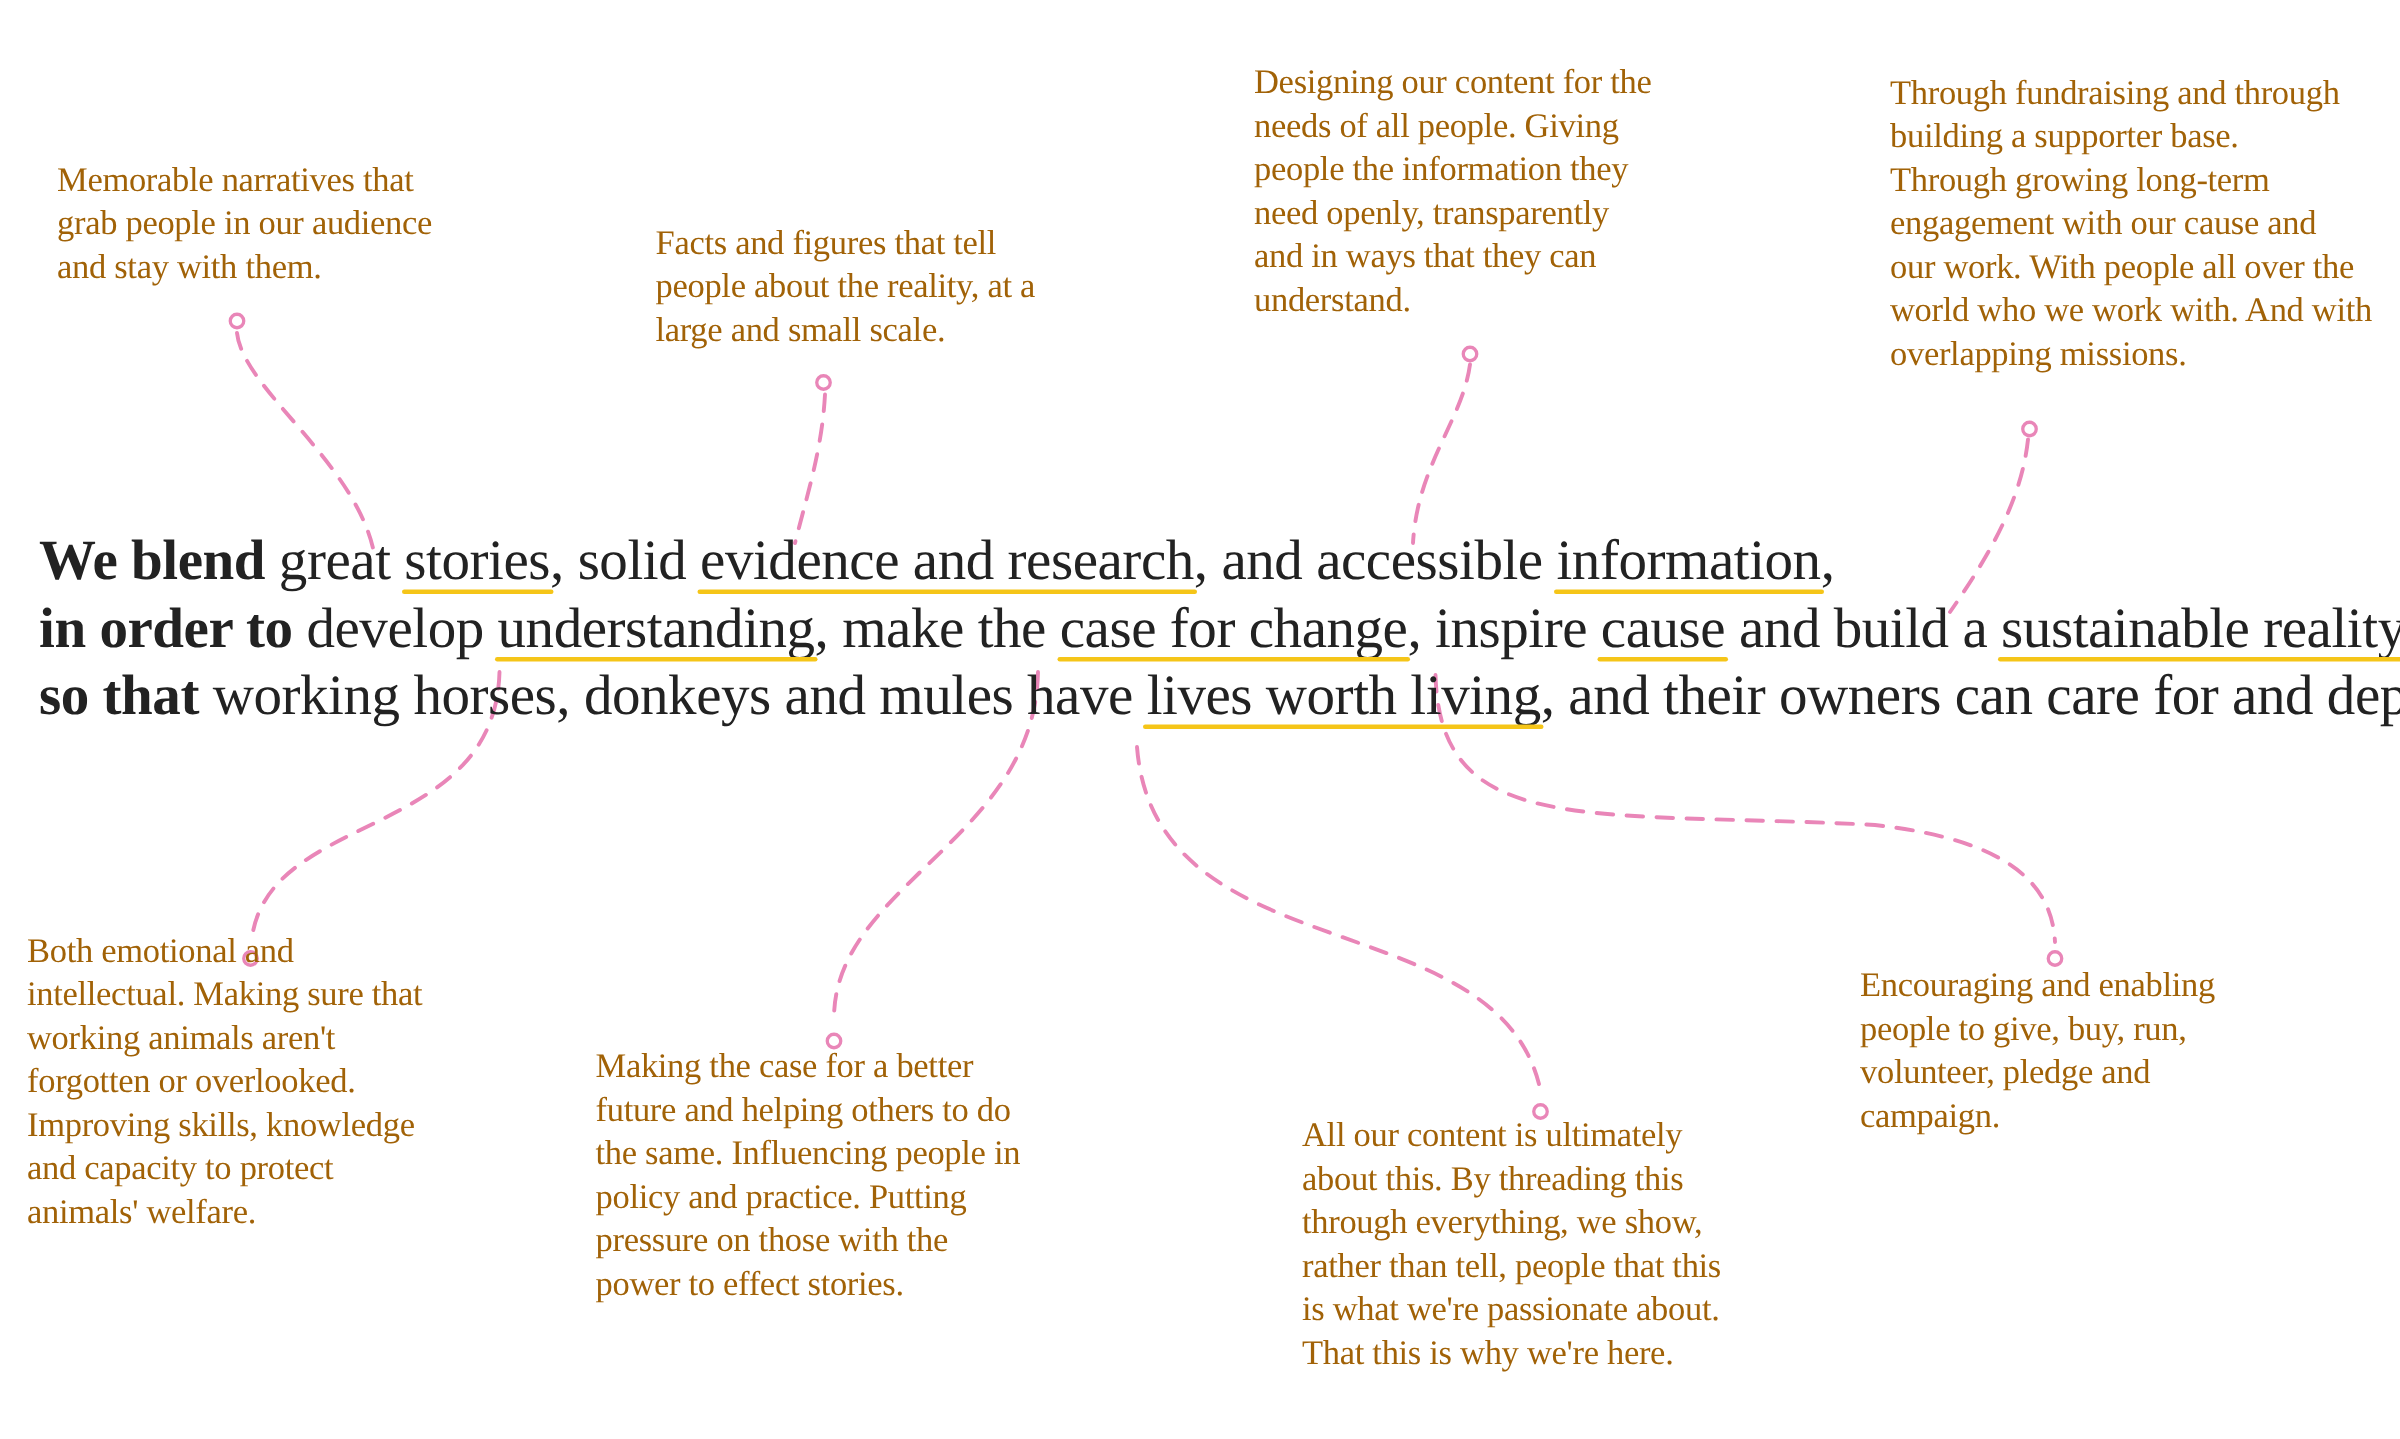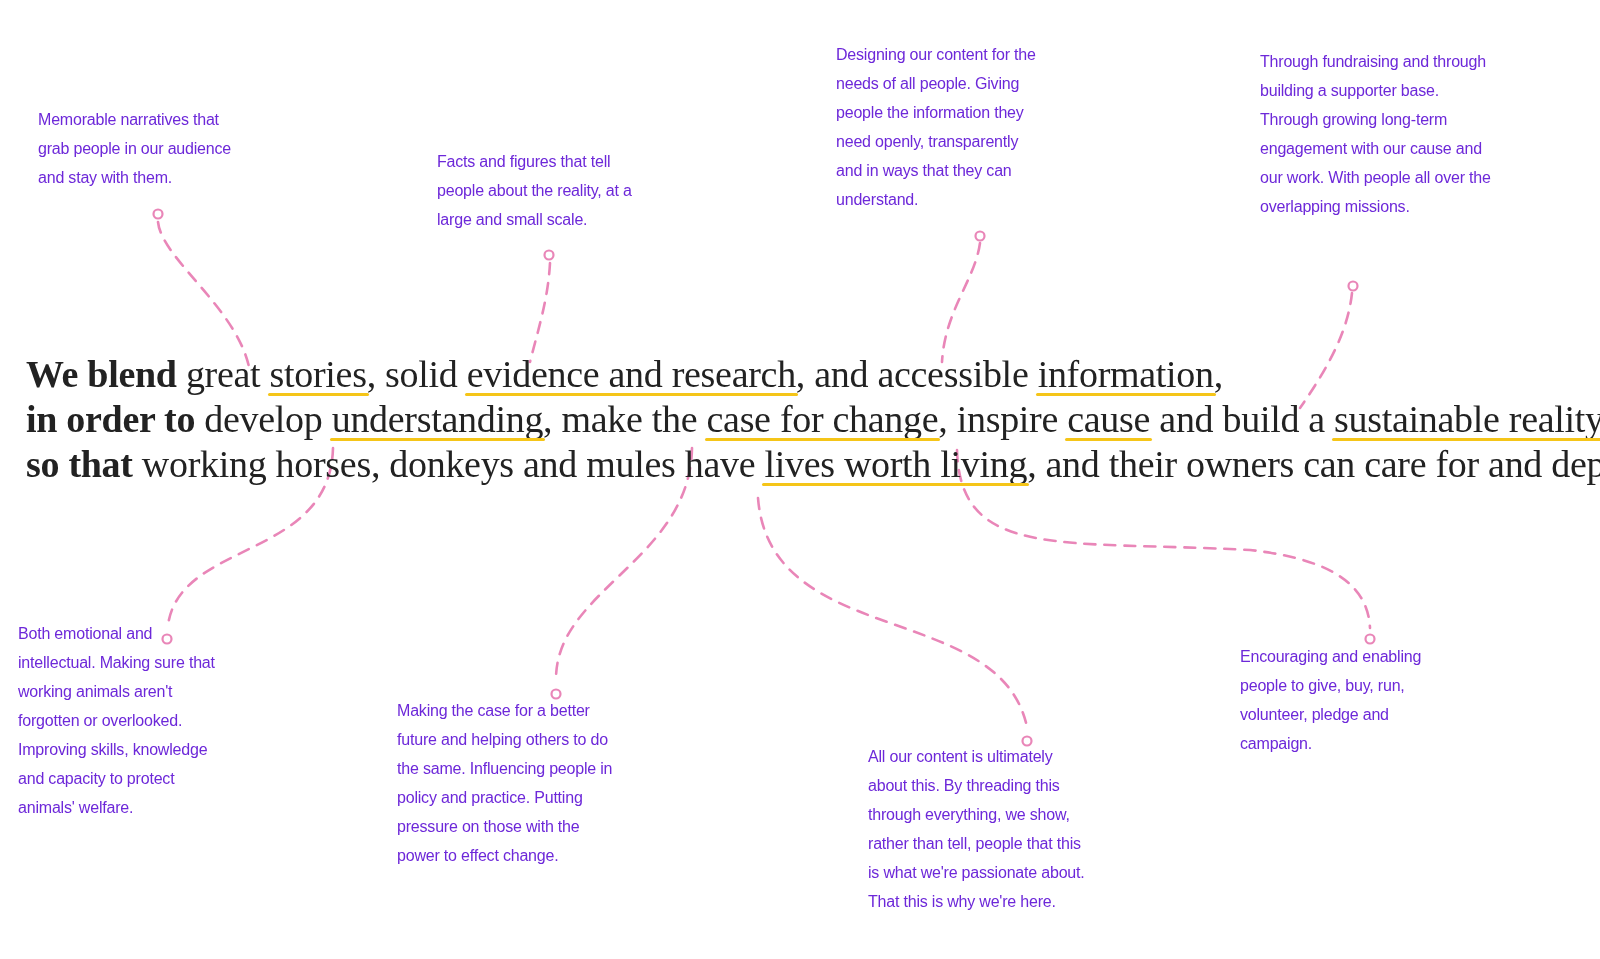--- a/index.html
+++ b/index.html
@@ -19,24 +19,24 @@
       width: 1600px; height: 959px;
     }
     svg.connectors {
       position: absolute;
       left: 0; top: 0;
       width: 1600px; height: 959px;
       pointer-events: none;
     }
     .note {
       position: absolute;
-      font-family: Liberation Sans, sans-serif;
-      font-size: 16px;
+      font-family: Liberation Serif, serif;
+      font-size: 23px;
       line-height: 29px;
-      color: #6d28d9;
+      color: #a16207;
       letter-spacing: -0.2px;
       margin: 0;
     }
     .note .line { display: block; white-space: nowrap; }
     .statement {
       position: absolute;
       left: 26px;
       top: 352px;
       font-family: Liberation Serif, serif;
       font-size: 38px;
@@ -109,20 +109,21 @@
     <span class="line">and in ways that they can</span>
     <span class="line">understand.</span>
   </div>
 
   <div class="note" style="left:1260px; top:47px;">
     <span class="line">Through fundraising and through</span>
     <span class="line">building a supporter base.</span>
     <span class="line">Through growing long-term</span>
     <span class="line">engagement with our cause and</span>
     <span class="line">our work. With people all over the</span>
+    <span class="line">world who we work with. And with</span>
     <span class="line">overlapping missions.</span>
   </div>
 
   <div class="statement">
     <span class="row">
       <span class="lead">We blend</span><span> great </span><span class="hl">stories</span><span>, solid </span><span class="hl">evidence and research</span><span>, and accessible </span><span class="hl">information</span><span>,</span>
     </span>
     <span class="row">
       <span class="lead">in order to</span><span> develop </span><span class="hl">understanding</span><span>, make the </span><span class="hl">case for change</span><span>, inspire </span><span class="hl">cause</span><span> and build a </span><span class="hl">sustainable reality</span><span>,</span>
     </span>
@@ -140,21 +141,21 @@
     <span class="line">and capacity to protect</span>
     <span class="line">animals' welfare.</span>
   </div>
 
   <div class="note" style="left:397px; top:696px;">
     <span class="line">Making the case for a better</span>
     <span class="line">future and helping others to do</span>
     <span class="line">the same. Influencing people in</span>
     <span class="line">policy and practice. Putting</span>
     <span class="line">pressure on those with the</span>
-    <span class="line">power to effect change.</span>
+    <span class="line">power to effect stories.</span>
   </div>
 
   <div class="note" style="left:868px; top:742px;">
     <span class="line">All our content is ultimately</span>
     <span class="line">about this. By threading this</span>
     <span class="line">through everything, we show,</span>
     <span class="line">rather than tell, people that this</span>
     <span class="line">is what we're passionate about.</span>
     <span class="line">That this is why we're here.</span>
   </div>

